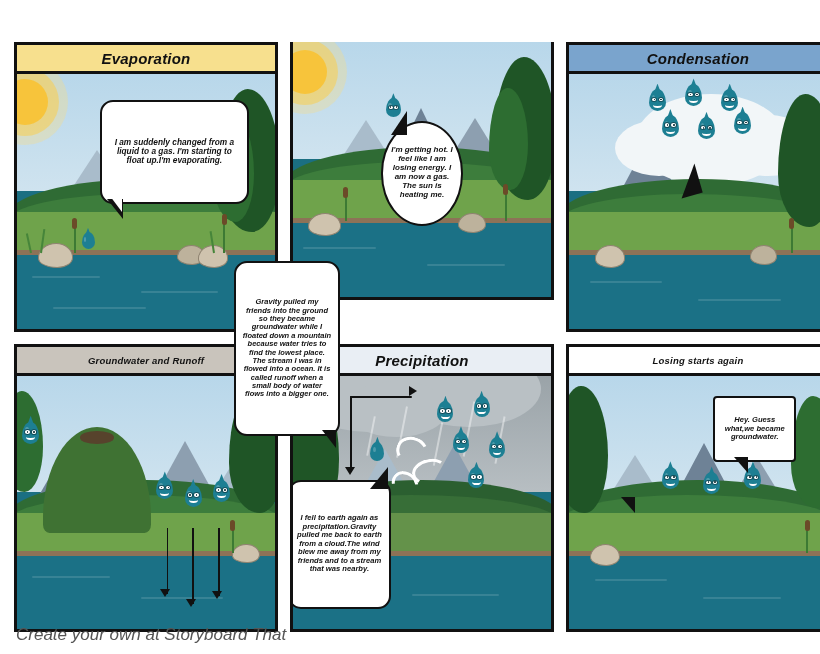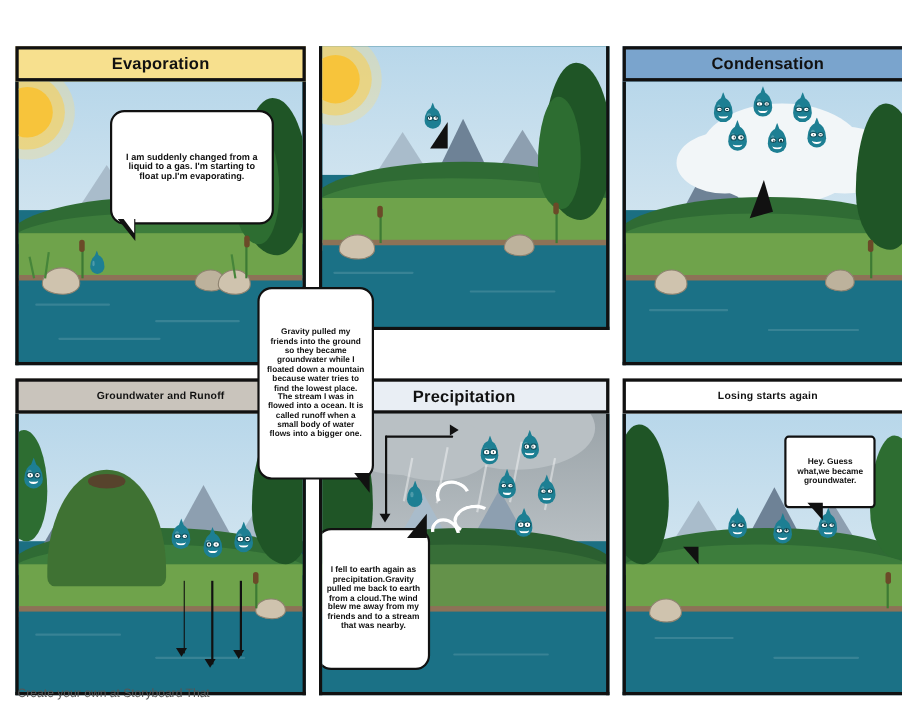--- a/index.html
+++ b/index.html
@@ -2,21 +2,21 @@
 <html><head>
 <meta charset="utf-8">
 <style>
   html,body{margin:0;padding:0;}
   body{
     width:820px;height:654px;
     background:#ffffff;
     font-family:"Liberation Sans", sans-serif;
     overflow:hidden;
   }
-  .board{position:relative;width:820px;height:630px;}
+  .board{position:relative;width:820px;height:630px;font-style:italic;}
 
   
   .row{position:absolute;display:flex;gap:12px;left:14px;}
   #row1{top:42px;}
   #row2{top:344px;}
 
   .cell{width:264px;}
 
   .title-bar{
     height:32px;
@@ -131,21 +131,21 @@
     box-sizing:border-box;
   }
   .bubble.round{border-radius:50%;display:flex;align-items:center;justify-content:center;}
   .bubble.rounded{border-radius:13px;}
   .bubble.rect{border-radius:4px;}
   .bubble .txt{display:block;padding:4px 6px;}
 
   .tail{position:absolute;width:0;height:0;border-style:solid;border-color:transparent;z-index:31;}
 
   
-  .footer{position:absolute;left:16px;top:625px;font-size:11px;color:#555;}
+  .footer{position:absolute;left:16px;top:625px;font-size:17px;color:#555;}
 </style>
 </head>
 <body>
 
 <div class="board">
 
   <div class="row" id="row1">
 
     <div class="cell">
       <div class="title-bar" style="background:#f7e08e">
@@ -226,20 +226,23 @@
           <div class="eye l">
               <i class="pupil"></i>
             </div>
             <div class="eye r">
               <i class="pupil"></i>
             </div>
         </div>
 
         <div class="tail" style="left:38%;top:27%;border-width:0 0 24px 16px;border-bottom-color:#111;"></div>
 
+        <div class="bubble round" style="left:34%;top:31%;width:32%;height:41%;font-size:8px;">
+          <span class="txt">I'm getting hot. I feel like I am losing energy. I am now a gas. The sun is heating me.</span>
+        </div>
       </div>
     </div>
 
     <div class="cell">
       <div class="title-bar" style="background:#7aa4cd">
         <span class="t">Condensation</span>
       </div>
       <div class="scene">
         <div class="sky"></div>
         <div class="mtn dark" style="left:18%;bottom:50%;border-width:0 34px 64px 34px;"></div>

